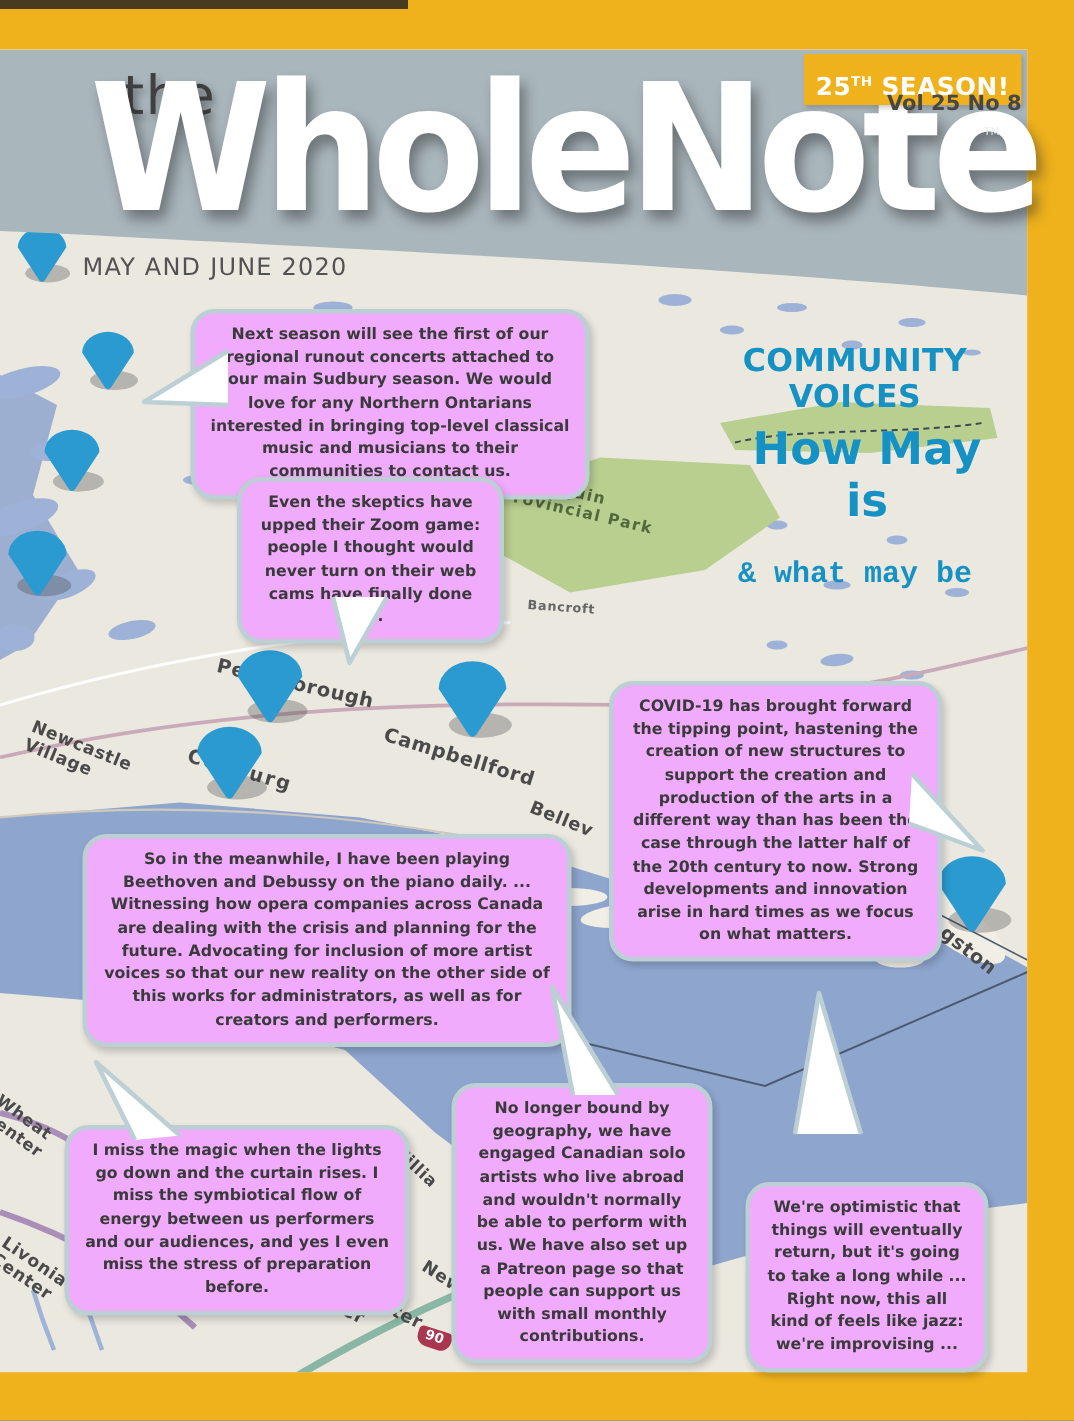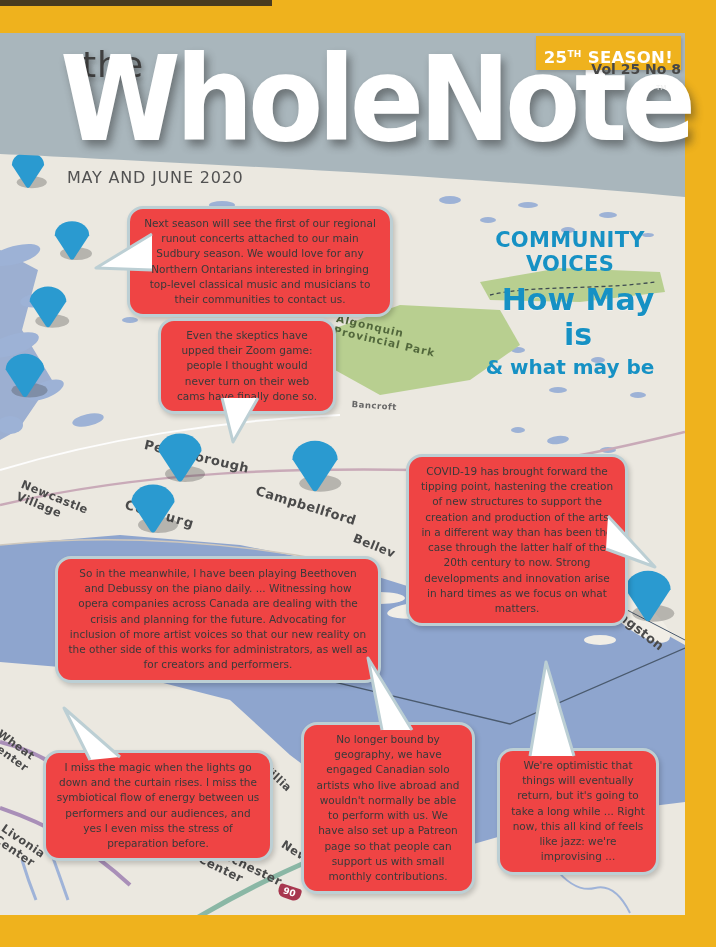--- a/index.html
+++ b/index.html
@@ -53,43 +53,44 @@
   }
   .logo-tm{position:absolute;left:656px;top:84px;font-size:7px;color:#EDEDED;z-index:21;}
   .season-badge{
     position:absolute;right:35px;top:36px;background:var(--brand-yellow);color:#fff;
     font-weight:bold;font-size:16.5px;padding:12px 8px 3px;z-index:21;letter-spacing:.3px;
     box-shadow:1px 2px 3px rgba(60,60,60,.25);
   }
   .season-badge sup{font-size:9px;vertical-align:6px;}
   .vol-line{position:absolute;right:35px;top:61px;font-weight:bold;font-size:14px;color:#474747;z-index:21;}
   .issue-date{
-    position:absolute;left:55px;top:168px;font-size:16px;color:#525252;z-index:20;letter-spacing:.8px;margin-left:12px;
+    position:absolute;left:55px;top:168px;font-size:16px;color:#525252;z-index:20;letter-spacing:.8px;
   }
 
   
   .headline{position:absolute;left:468px;top:228px;width:204px;text-align:center;z-index:22;color:var(--teal);}
   .headline .kicker{font-weight:bold;font-size:21px;letter-spacing:.3px;}
   .headline .big{font-weight:bold;font-size:30px;margin-top:6px;text-shadow:0 1px 1px rgba(255,255,255,.4);margin-left:16px;}
-  .headline .sub{font-weight:bold;font-size:20px;margin-top:3px;}
+  .headline .sub{font-weight:bold;font-size:20px;margin-top:20px;font-family:Liberation Mono, monospace;}
 
   
   .bubble{
-    position:absolute;background:#ef4444;border:3px solid var(--bubble-border);
+    position:absolute;background:#f0abfc;border:3px solid var(--bubble-border);
     border-radius:16px;padding:7px 10px;font-size:10.5px;line-height:1.45;color:#3a3a3a;
     text-align:center;z-index:30;display:flex;align-items:flex-end;justify-content:center;
     box-shadow:2px 3px 5px rgba(0,0,0,.18);
+    font-weight:bold;
   }
   .b1{left:127px;top:206px;width:240px;min-height:84px;}
   .b2{left:158px;top:318px;width:152px;min-height:76px;}
   .b3{left:406px;top:428px;width:196px;min-height:138px;margin-top:26px;}
   .b4{left:55px;top:556px;width:300px;min-height:96px;}
   .b5{left:43px;top:750px;width:204px;min-height:86px;}
   .b6{left:301px;top:722px;width:148px;min-height:142px;}
-  .b7{left:497px;top:748px;width:136px;min-height:88px;}
+  .b7{left:497px;top:788px;width:136px;min-height:88px;}
   #tails{position:absolute;left:0;top:0;z-index:31;pointer-events:none;}
   #tails path{fill:#fff;stroke:var(--bubble-border);stroke-width:3;stroke-linejoin:round;}
 
   
   .strip-right{position:absolute;right:0;top:0;width:31px;height:947px;background:var(--brand-yellow);z-index:10;}
   .strip-bottom{position:absolute;left:0;bottom:0;width:716px;height:32px;background:var(--brand-yellow);z-index:10;}
   .footer-box{
     position:absolute;left:482px;top:884px;width:176px;height:63px;background:var(--brand-yellow);
     border-radius:10px;z-index:25;text-align:center;color:#fff;font-size:18.5px;padding-top:11px;
     box-sizing:border-box;

